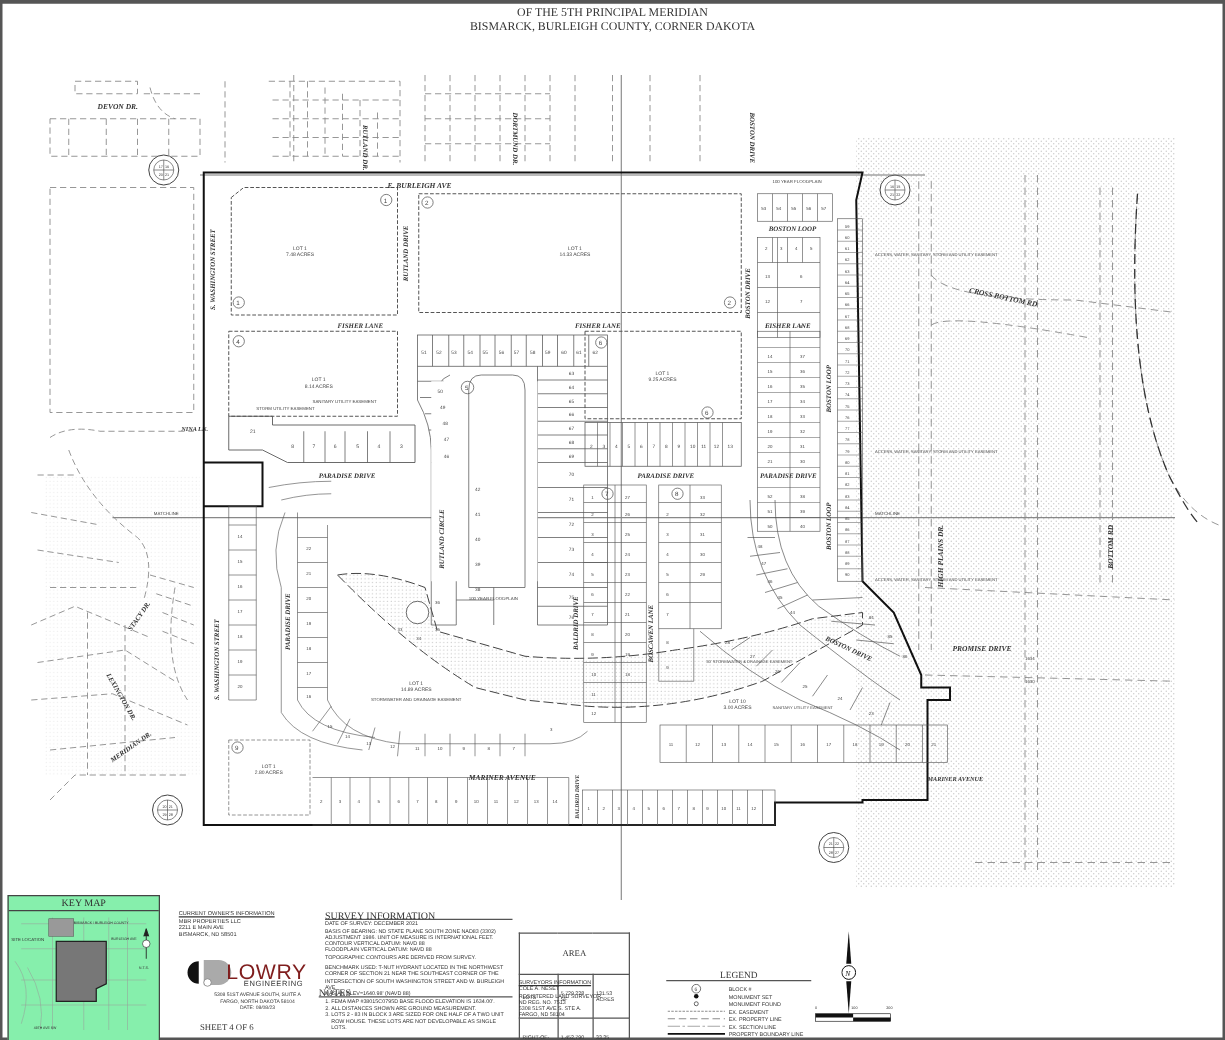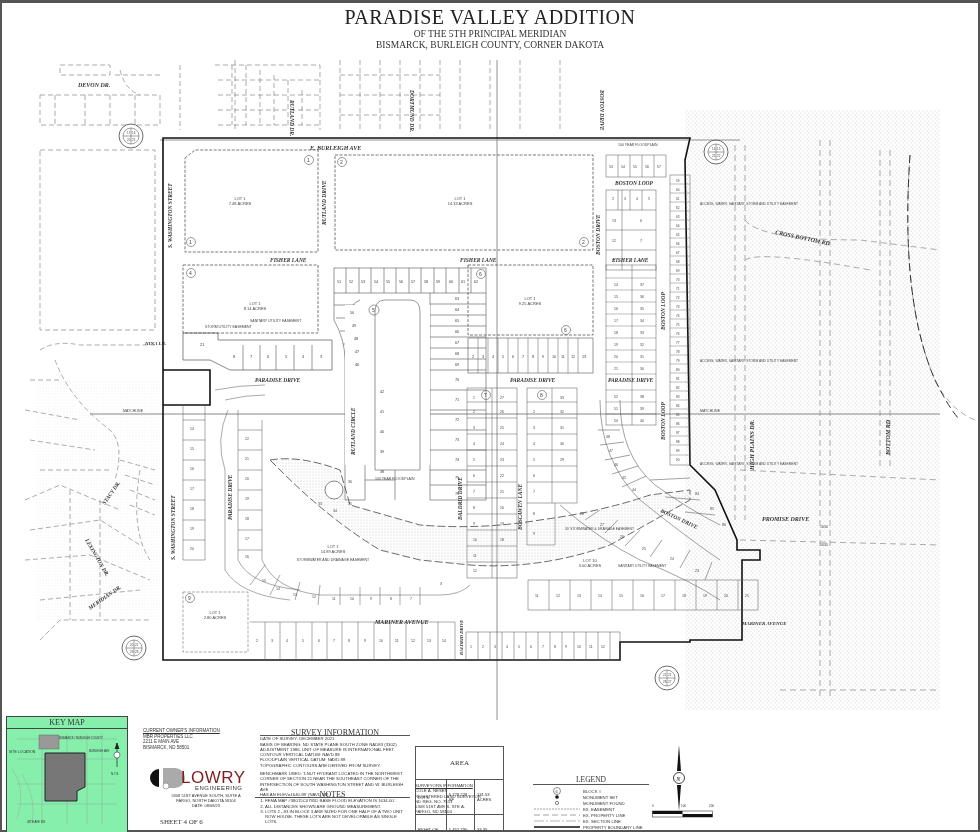--- a/index.html
+++ b/index.html
@@ -16,42 +16,41 @@
   .keymap { left: 6px; top: 716px; width: 122px; height: 128px; border: 1.5px solid #444; background: #86efac; }
   .keymap .km-title { font-family: "Liberation Serif", serif; text-align: center; font-size: 8px; border-bottom: 1px solid #444; padding: 1px 0; }
   .owner { left: 143px; top: 728px; font-size: 4.5px; line-height: 5.5px; }
   .owner .h { text-decoration: underline; }
   .lowry { left: 143px; top: 768px; width: 100px; }
   .lowry .name { position: absolute; left: 38px; top: 0; font-size: 17px; letter-spacing: 0.5px; color: #7f1d1d; }
   .lowry .eng { position: absolute; left: 52px; top: 17px; font-size: 6px; letter-spacing: 0.5px; }
   .lowry .addr { position: absolute; left: 8px; top: 25px; width: 110px; text-align: center; font-size: 4px; line-height: 5px; }
   .sheetno { left: 160px; top: 818px; font-family: "Liberation Serif", serif; font-size: 7px; }
   .survey { left: 260px; top: 730px; width: 150px; font-size: 4.3px; line-height: 5.3px; }
-  .survey .h, .notes .h { font-family: "Liberation Serif", serif; font-size: 8px; text-align: center; border-bottom: 0.8px solid #555; margin-bottom: 0; }
+  .survey .h, .notes .h { font-family: "Liberation Serif", serif; font-size: 8px; text-align: left; border-bottom: 0.8px solid #555; margin-bottom: 0; }
   .notes { left: 255px; top: 792px; width: 155px; font-size: 4.3px; line-height: 5.3px; }
   .notes ol { padding-left: 10px; }
   .area { left: 415px; top: 746px; width: 89px; font-size: 4.2px; }
   .area table { border-collapse: collapse; width: 100%; }
   .area td, .area th { border: 0.7px solid #555; padding: 12px 2px; height: 7px; }
   .area th { font-family: "Liberation Serif", serif; font-weight: normal; font-size: 7px; }
   .surveyor { left: 415px; top: 783px; font-size: 4.3px; line-height: 5.3px; }
   .surveyor .h { text-decoration: underline; }
   .legend { left: 533px; top: 728px; width: 116px; font-size: 4.3px; }
   .legend .h { font-family: "Liberation Serif", serif; font-size: 7.5px; text-align: center; border-bottom: 0.8px solid #555; margin-bottom: 3px; margin-top: 47px; }
   .legend .row { display: flex; align-items: center; height: 6px; }
   .legend .sym { width: 48px; display: flex; justify-content: center; align-items: center; margin-right: 2px; }
   .scale { left: 652px; top: 803px; width: 65px; font-size: 3.5px; }
 </style>
 </head>
 <body>
 
 <div class="sheet"></div>
 
 <div class="title-block">
-  <div class="title">PARADISE VALLEY ADDITION</div>
   <div class="subtitle">OF THE 5TH PRINCIPAL MERIDIAN</div>
   <div class="subtitle">BISMARCK, BURLEIGH COUNTY, CORNER DAKOTA</div>
 </div>
 
 <svg class="plat" width="980" height="720" viewBox="0 0 980 720">
   <defs>
     <pattern id="stip" width="4" height="4" patternUnits="userSpaceOnUse">
       <circle cx="1" cy="1" r="0.55" fill="#c8c8c8"></circle>
       <circle cx="3" cy="3" r="0.55" fill="#c8c8c8"></circle>
     </pattern>

